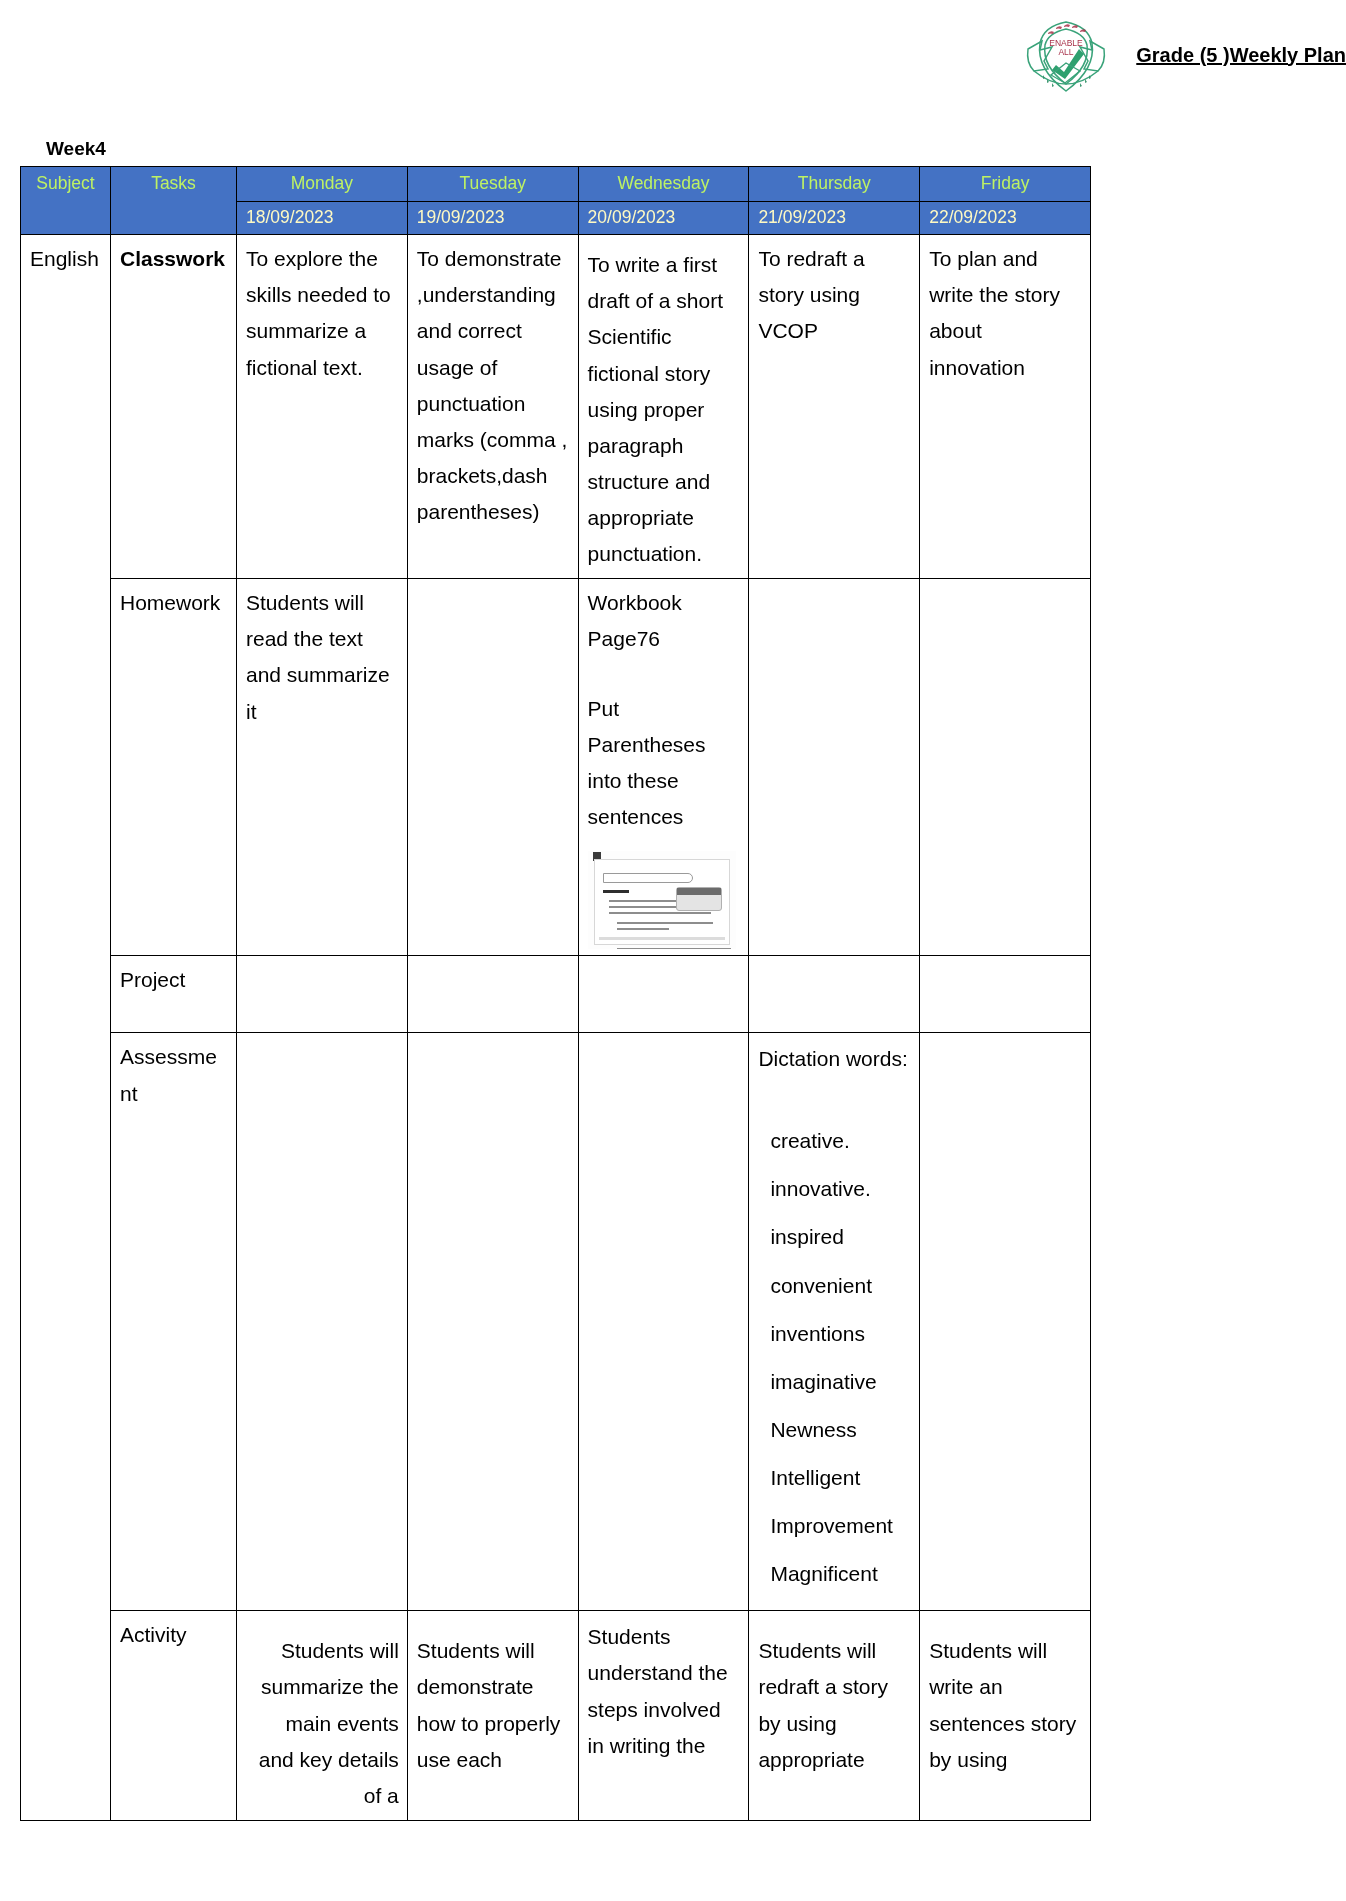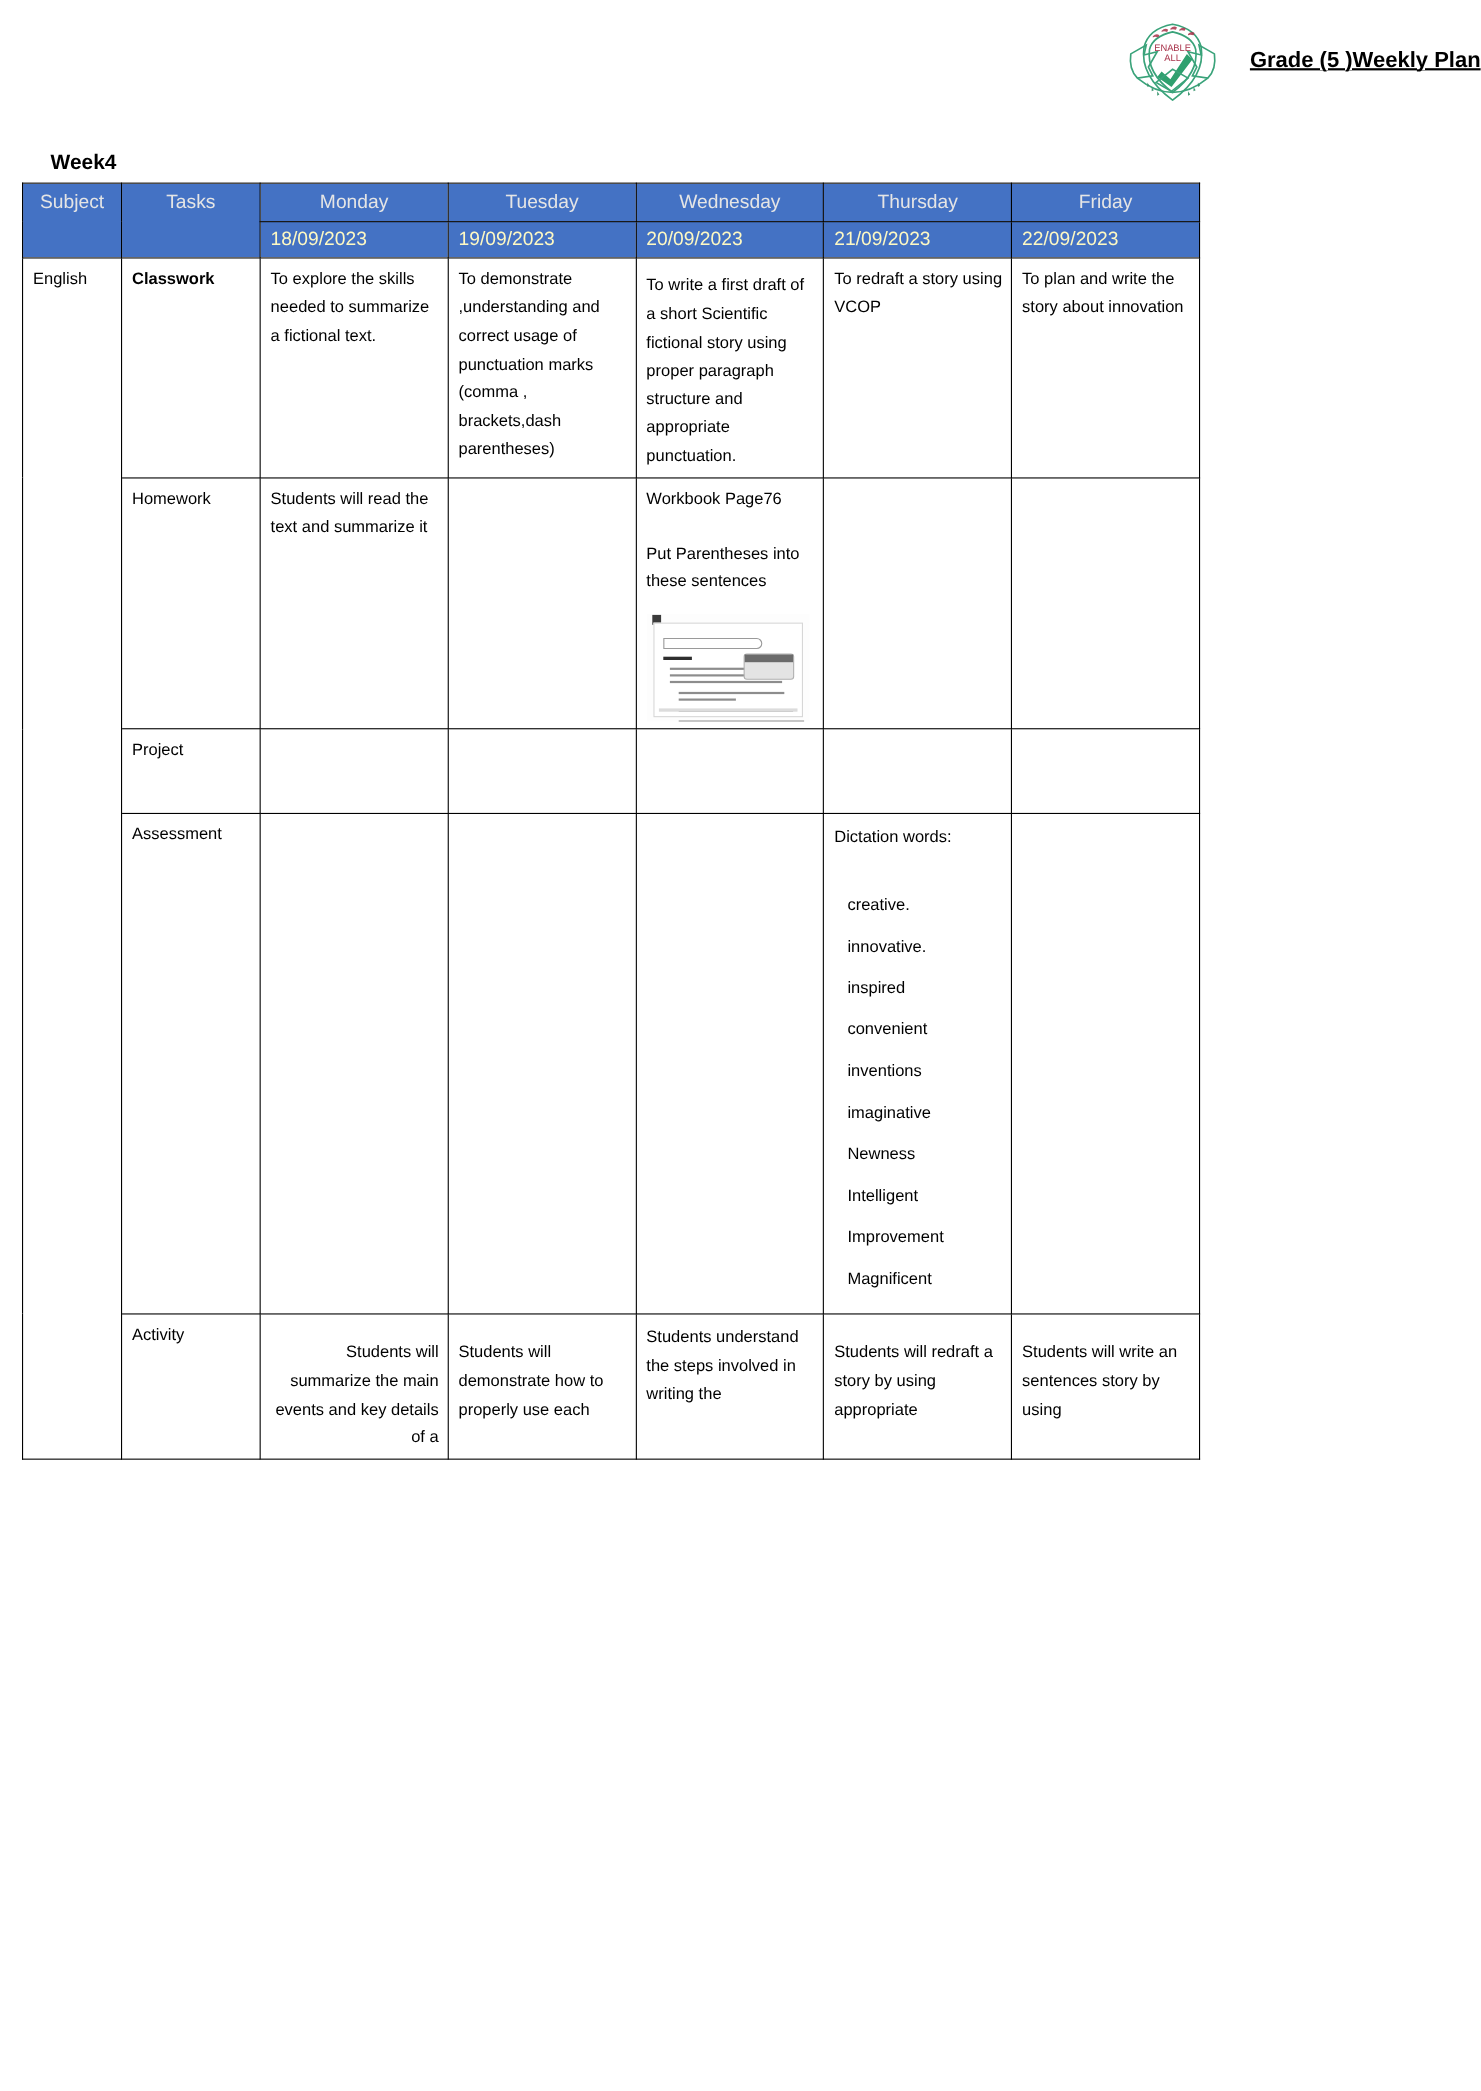--- a/index.html
+++ b/index.html
@@ -66,35 +66,35 @@
   table.plan {
     border-collapse: collapse;
     table-layout: fixed;
     width: 1070px;
     border: 1.5px solid #000;
   }
   table.plan td, table.plan th {
     border: 1.5px solid #000;
     vertical-align: top;
     padding: 6px 8px 6px 9px;
-    font-size: 15px;
+    font-size: 21px;
     line-height: 1.72;
     font-weight: normal;
     text-align: left;
     word-wrap: break-word;
     overflow: hidden;
   }
   
   col.c-subject { width: 90px; }
   col.c-tasks   { width: 126px; }
   col.c-day     { width: 170.8px; }
 
   thead th.hdr {
     background: #4472c4;
-    color: #e5e5e5;
+    color: #bef264;
     text-align: center;
     font-weight: normal;
     font-size: 17.5px;
     padding: 5px 6px;
     line-height: 1.35;
   }
   thead td.date-cell {
     background: #4472c4;
     color: #fef9c3;
     text-align: left;

